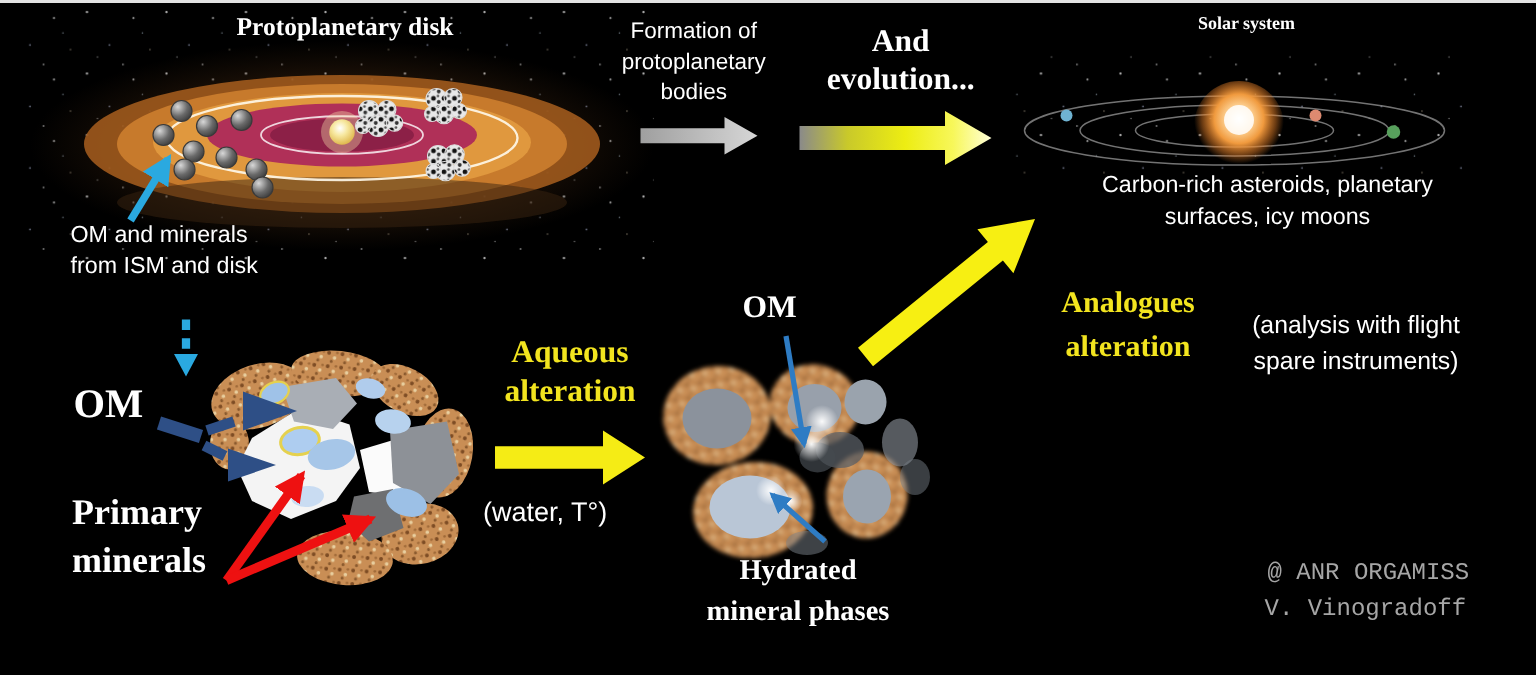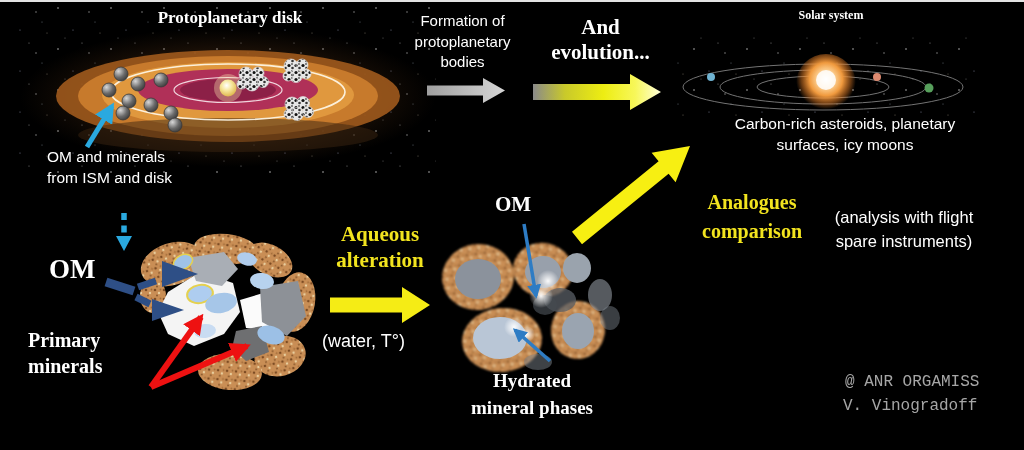--- a/index.html
+++ b/index.html
@@ -12,21 +12,21 @@
   .b{font-weight:bold;font-family:Liberation Serif, serif;}
   .yellow{color:#f2e41f;}
   .gray{color:#a6a6a6;font-family:Liberation Mono, monospace;}
   #t-disk-title{left:30px;top:8px;width:400px;font-size:17px;}
   #t-formation{left:400px;top:11px;width:125px;font-size:15px;line-height:1.38;}
   #t-evolution{left:538px;top:15px;width:125px;font-size:21px;line-height:1.2;}
   #t-solar-title{left:706px;top:8px;width:250px;font-size:12px;}
   #t-solar-caption{left:700px;top:114px;width:290px;font-size:15.5px;line-height:1.35;}
   #t-om-minerals{left:47px;top:146px;font-size:15.5px;line-height:1.38;}
   #t-om-left{left:49px;top:254px;font-size:27px;}
-  #t-primary{left:28px;top:327px;font-size:20px;line-height:1.32;}
+  #t-primary{left:48px;top:327px;font-size:24px;line-height:1.32;}
   #t-aqueous{left:316px;top:221px;width:128px;font-size:21px;line-height:1.25;text-align:center;}
   #t-water{left:322px;top:331px;font-size:18px;}
   #t-om-mid{left:495px;top:192px;font-size:21px;}
   #t-hydrated{left:432px;top:368px;width:200px;font-size:19px;line-height:1.4;}
   #t-analogues{left:686px;top:188px;width:132px;font-size:20px;line-height:1.45;}
   #t-analysis{left:814px;top:206px;width:180px;font-size:16.5px;line-height:1.45;}
   #t-credit1{left:845px;top:373px;font-size:16px;}
   #t-credit2{left:843px;top:397px;font-size:16px;}
 </style>
 </head>
@@ -276,19 +276,19 @@
 minerals</div>
 
   <div class="lbl b c yellow" id="t-aqueous">Aqueous
 alteration</div>
   <div class="lbl" id="t-water">(water, T°)</div>
   <div class="lbl b" id="t-om-mid">OM</div>
   <div class="lbl b c" id="t-hydrated">Hydrated
 mineral phases</div>
 
   <div class="lbl b c yellow" id="t-analogues">Analogues
-comparison</div>
+alteration</div>
   <div class="lbl c" id="t-analysis">(analysis with flight
 spare instruments)</div>
 
   <div class="lbl gray" id="t-credit1">@ ANR ORGAMISS</div>
   <div class="lbl gray" id="t-credit2">V. Vinogradoff</div>
 </div>
 
 </body></html>

